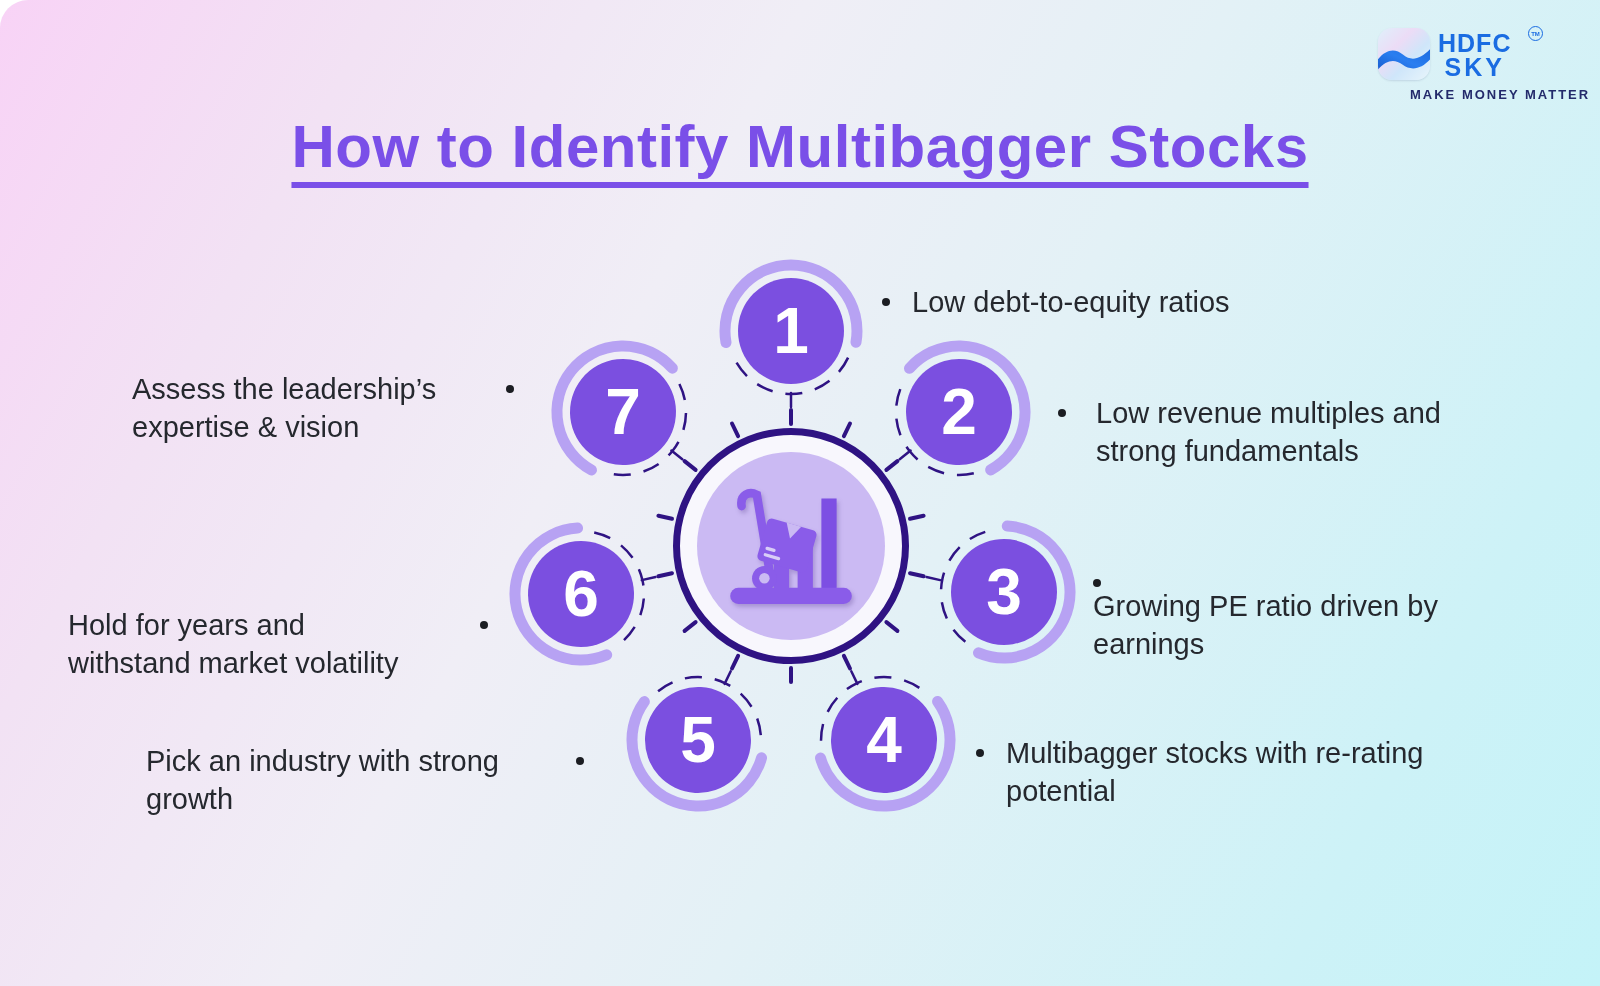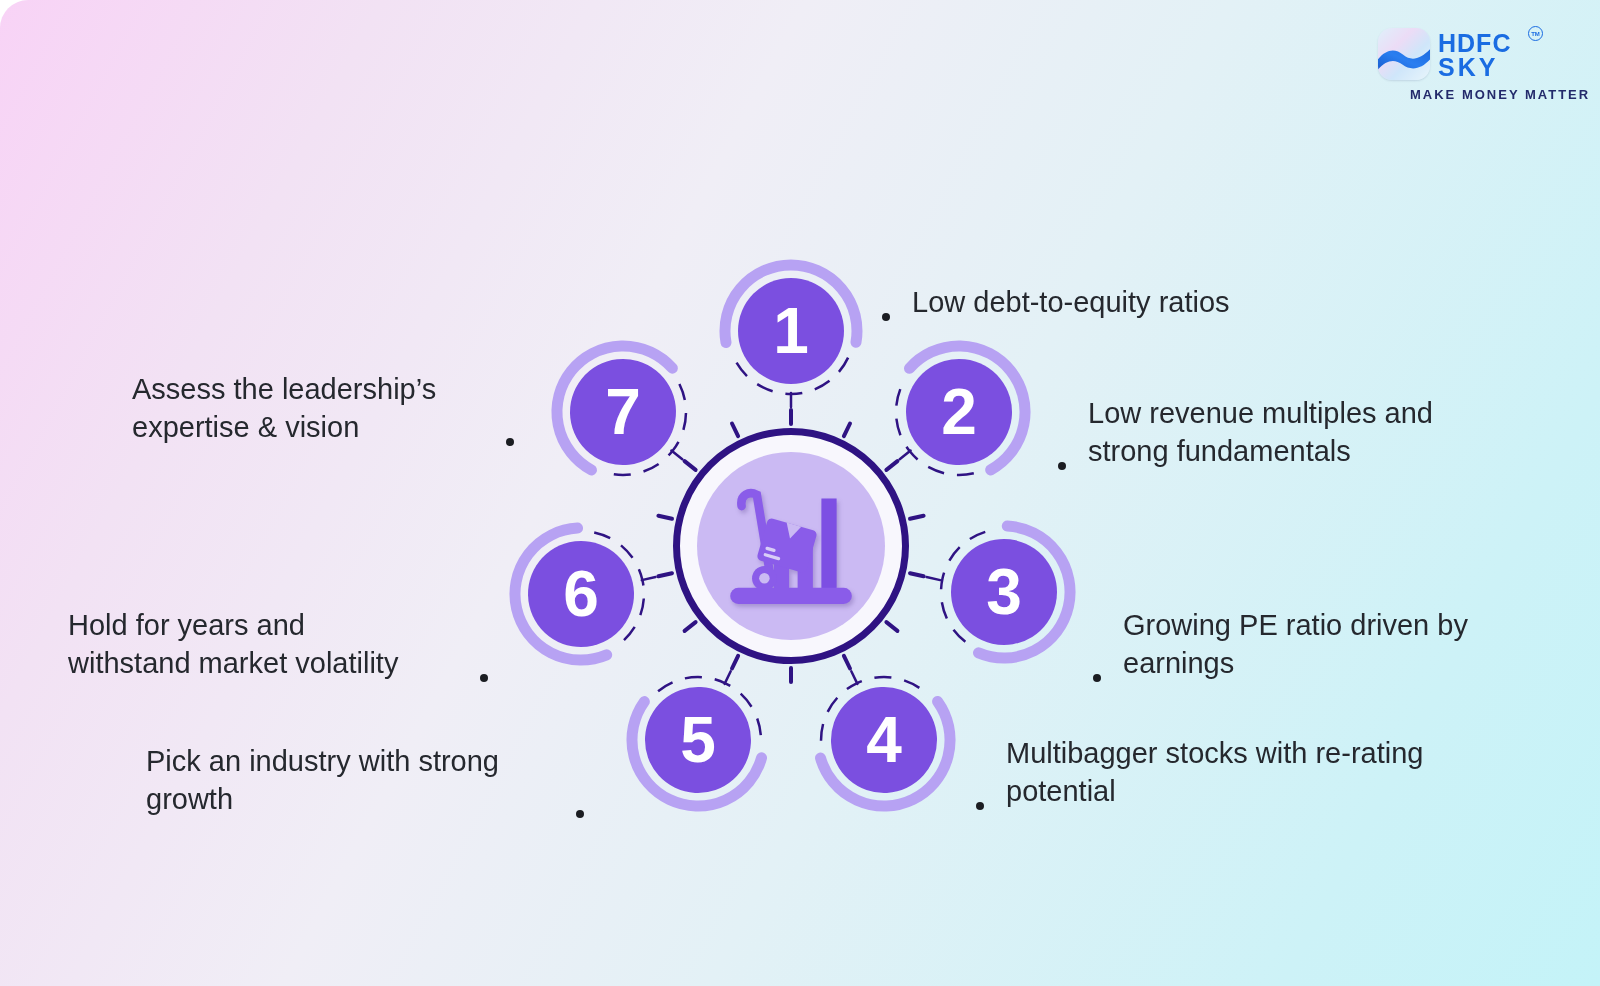--- a/index.html
+++ b/index.html
@@ -12,21 +12,21 @@
   }
 
   
   .logo{position:absolute;left:1378px;top:26px;width:170px;}
   .logo-mark{
     position:absolute;left:0;top:2px;width:52px;height:52px;border-radius:14px;
     background:linear-gradient(135deg,#dff0fb 0%,#ecdcf6 35%,#cfe6fa 62%,#e8f5fb 100%);
     overflow:hidden;box-shadow:0 1px 2px rgba(40,60,120,.15);
   }
   .brand{position:absolute;left:60px;top:5px;color:#1a6ce2;font-weight:bold;line-height:24px;font-size:25px;letter-spacing:1px;}
-  .brand .sky{letter-spacing:3px;}
+  .brand .sky{letter-spacing:3px;text-align:center;}
   .tm{
     position:absolute;left:150px;top:0px;width:15px;height:15px;border:1.5px solid #1a6ce2;border-radius:50%;
     color:#1a6ce2;font-size:6px;font-weight:bold;display:flex;align-items:center;justify-content:center;
   }
   .tagline{position:absolute;left:0;top:61px;width:182px;color:#232a6b;font-weight:bold;font-size:13px;letter-spacing:2px;white-space:nowrap;margin-left:32px;}
 
   
   .page-title{
     position:absolute;left:0;top:112px;width:1600px;text-align:center;
     color:#7a4fe8;font-size:60px;font-weight:bold;letter-spacing:.5px;
@@ -46,21 +46,21 @@
   
   .node{position:absolute;width:160px;height:160px;}
   .node .num{
     position:absolute;left:27px;top:27px;width:106px;height:106px;border-radius:50%;
     display:flex;align-items:center;justify-content:center;
     color:#ffffff;font-size:64px;font-weight:bold;
   }
   .node svg{position:absolute;left:0;top:0;}
 
   
-  .item{position:absolute;display:flex;align-items:flex-end;}
+  .item{position:absolute;display:flex;align-items:flex-start;}
   .dot{width:8px;height:8px;border-radius:50%;background:#1b1d22;margin-top:15px;flex:0 0 auto;}
   .item-text{
     color:#25282e;font-size:29px;line-height:38px;white-space:pre-line;text-align:left;
   }
   .item.right .dot{margin-right:22px;}
   .item.left .dot{margin-left:22px;}
 </style>
 </head>
 <body>
 
@@ -80,20 +80,21 @@
       </svg>
     </div>
     <div class="brand">
       <div>HDFC</div>
       <div class="sky">SKY</div>
     </div>
     <div class="tm">TM</div>
     <div class="tagline">MAKE MONEY MATTER</div>
   </div>
 
+  <div class="page-title">How to Identify Multibagger Stocks</div>
 
   <svg class="deco">
     <g stroke="#2f1383" stroke-width="4" stroke-linecap="round">
       <line x1="791" y1="424" x2="791" y2="410"></line>
       <line x1="843.9" y1="436.1" x2="850" y2="423.5"></line>
       <line x1="886.4" y1="469.9" x2="897.4" y2="461.1"></line>
       <line x1="910" y1="518.8" x2="923.6" y2="515.7"></line>
       <line x1="910" y1="573.2" x2="923.6" y2="576.3"></line>
       <line x1="886.4" y1="622.1" x2="897.4" y2="630.9"></line>
       <line x1="843.9" y1="655.9" x2="850" y2="668.5"></line>
@@ -212,26 +213,26 @@
         <circle cx="80" cy="80" r="53" fill="#7b4fe0"></circle>
       </g>
     </svg>
     <span class="num">7</span>
   </div>
 
   <div class="item right" style="left:882px;top:283px;">
     <span class="dot"></span>
     <div class="item-text">Low debt-to-equity ratios</div>
   </div>
-  <div class="item right" style="left:1058px;top:394px;">
+  <div class="item right" style="left:1058px;top:394px;gap:8px;">
     <span class="dot"></span>
     <div class="item-text">Low revenue multiples and
 strong fundamentals</div>
   </div>
-  <div class="item right" style="left:1093px;top:606px;">
+  <div class="item right" style="left:1093px;top:564px;flex-direction:column;">
     <span class="dot"></span>
     <div class="item-text">Growing PE ratio driven by
 earnings</div>
   </div>
   <div class="item right" style="left:976px;top:734px;">
     <span class="dot"></span>
     <div class="item-text">Multibagger stocks with re-rating
 potential</div>
   </div>
 

